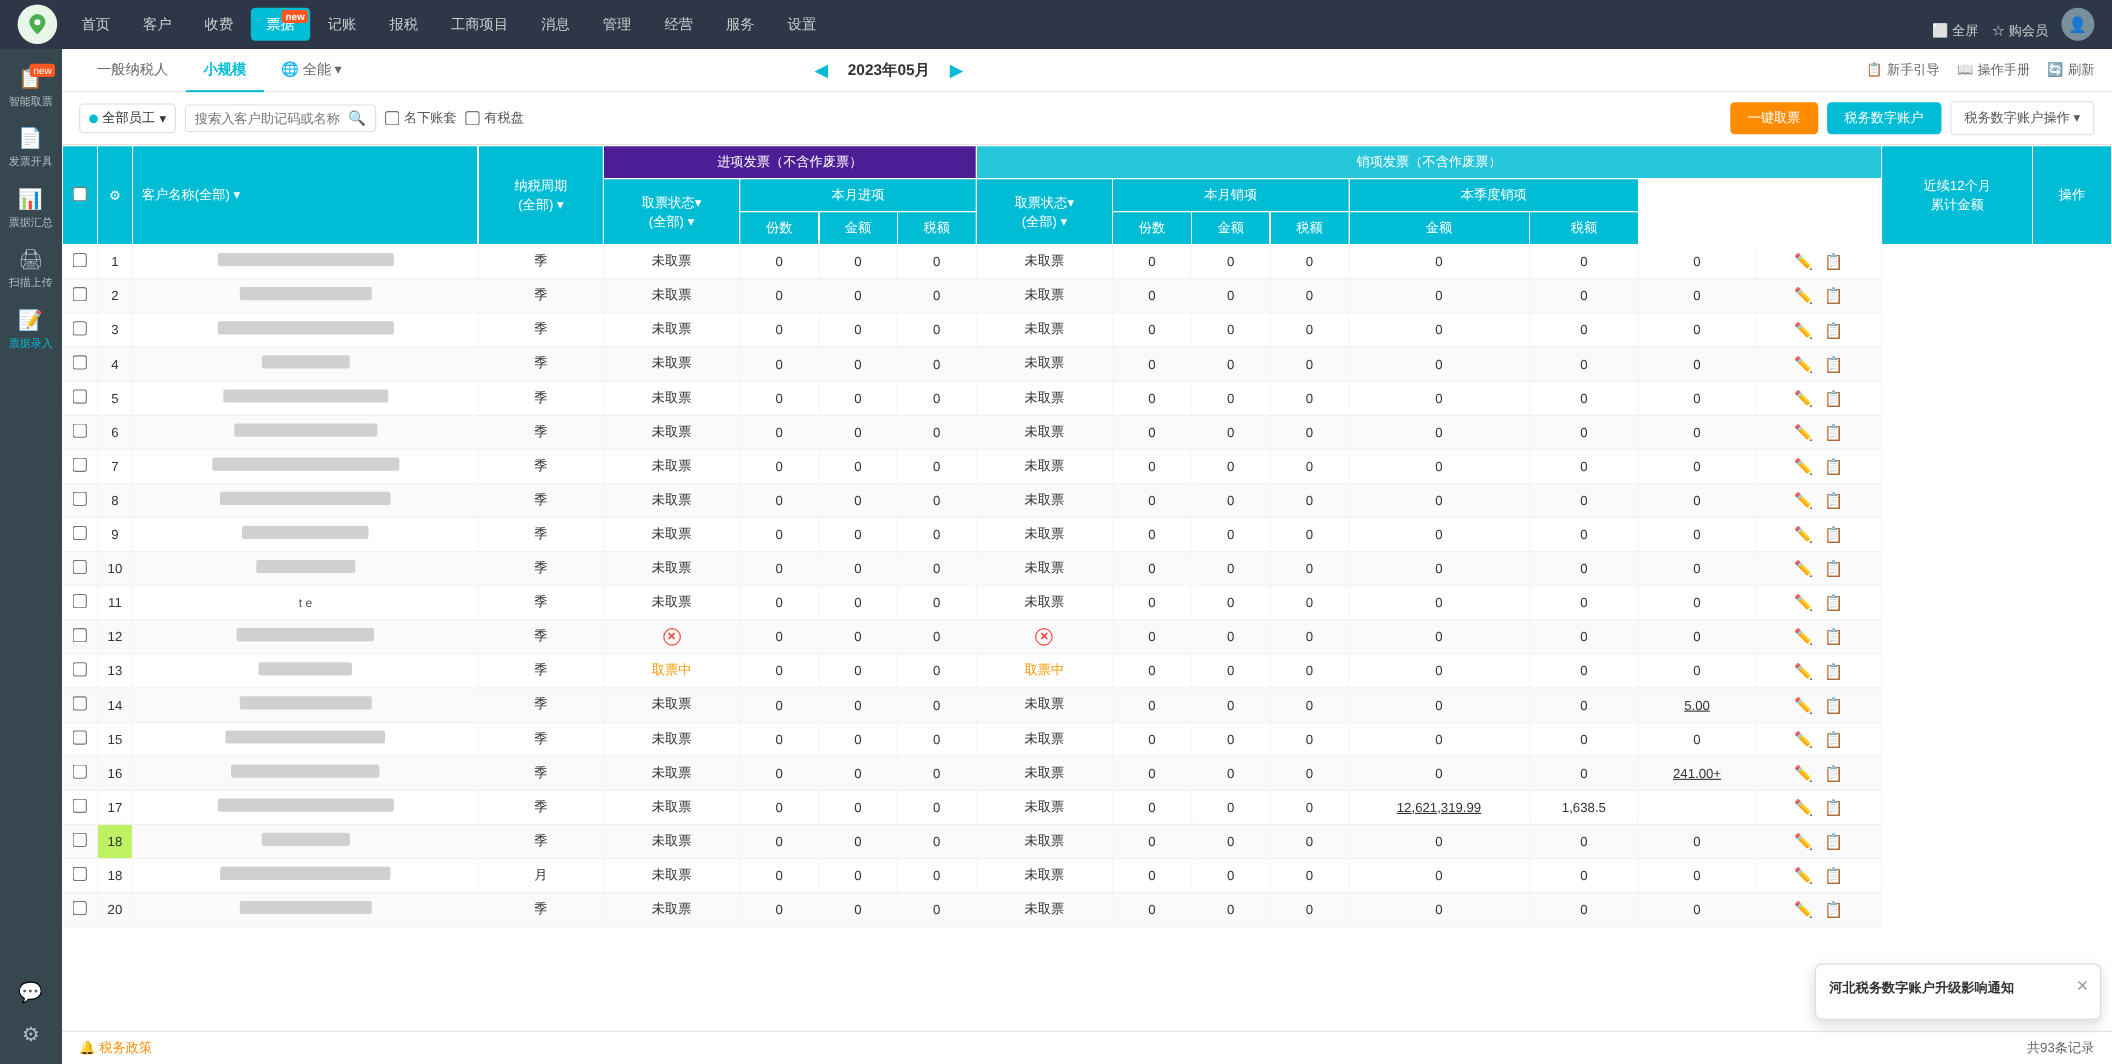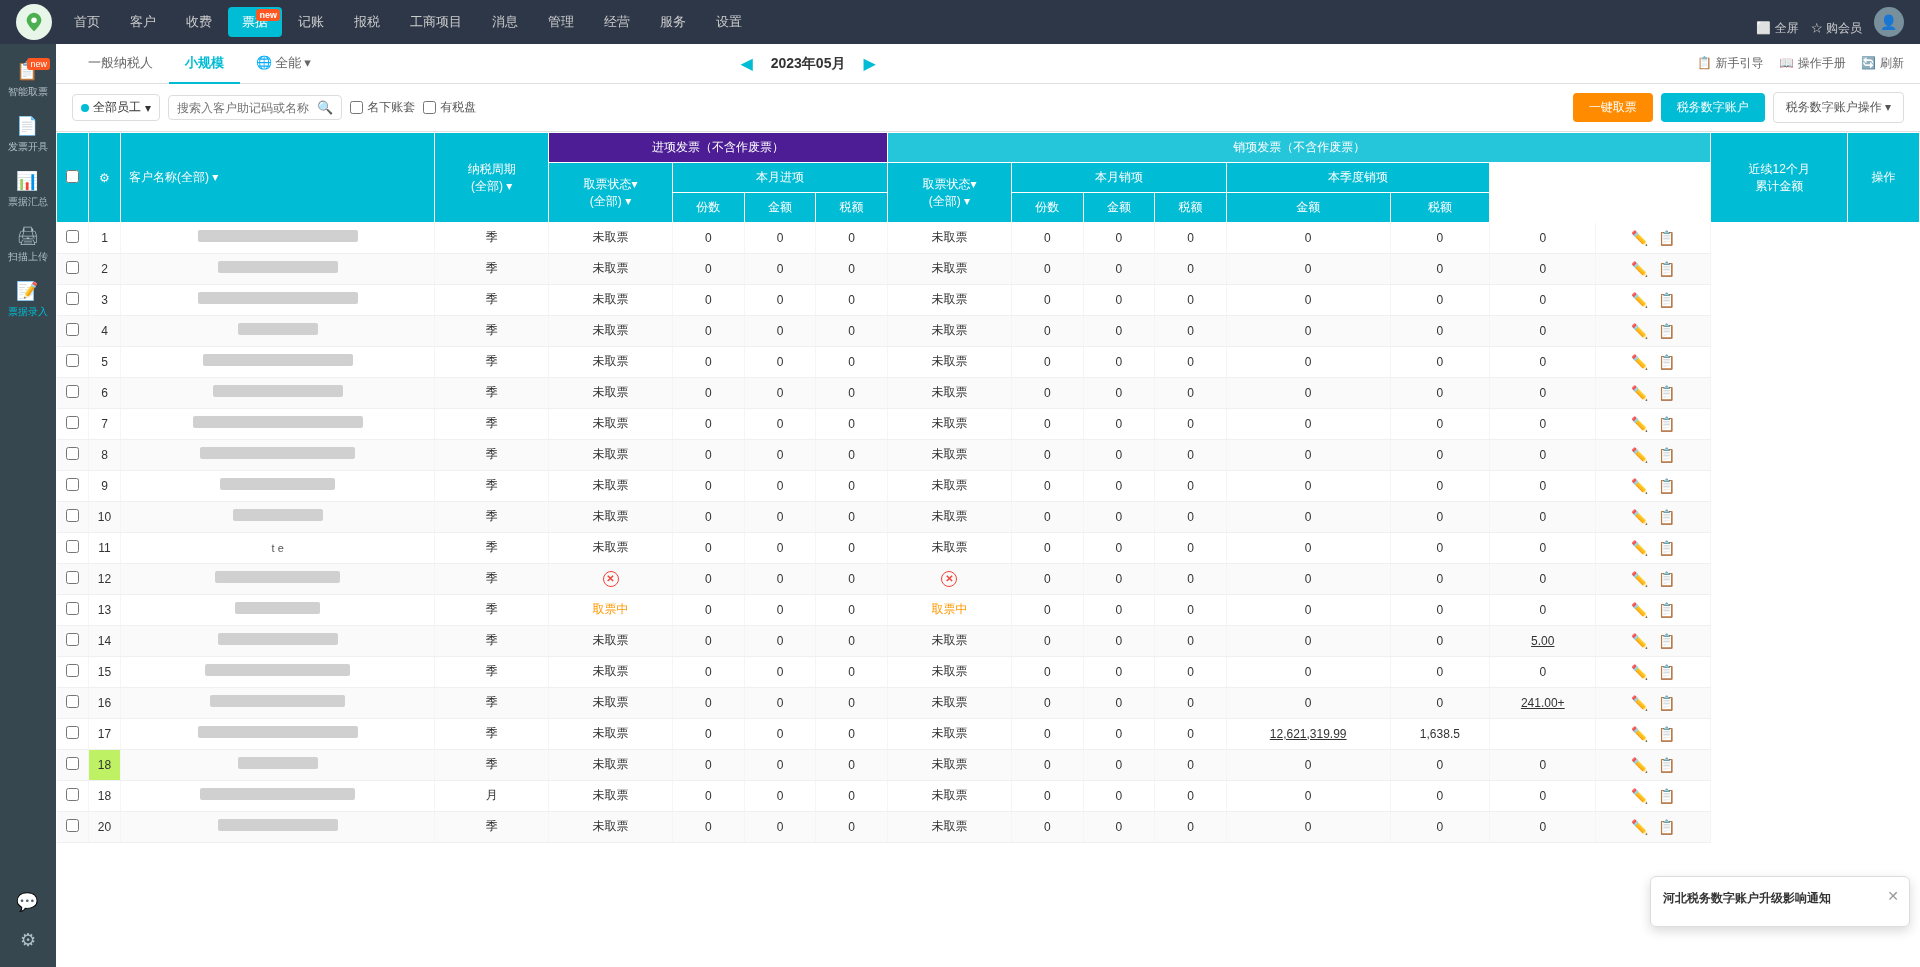--- a/index.html
+++ b/index.html
@@ -990,18 +990,22 @@
       <div class="action-btns">
         <button class="action-btn" title="编辑">✏️</button>
         <button class="action-btn" title="复制">📋</button>
       </div>
     </td>
           </tr>
         </tbody>
     </table>
   </div>
 
+  <div class="footer-bar">
+    <span class="footer-tax-policy">🔔 税务政策</span>
+    <span class="footer-total">共93条记录</span>
+  </div>
 </div>
 
 <div class="tooltip-popup">
   <div class="tooltip-popup-title">河北税务数字账户升级影响通知</div>
   <span class="tooltip-close">✕</span>
 </div>
 
 </body></html>

